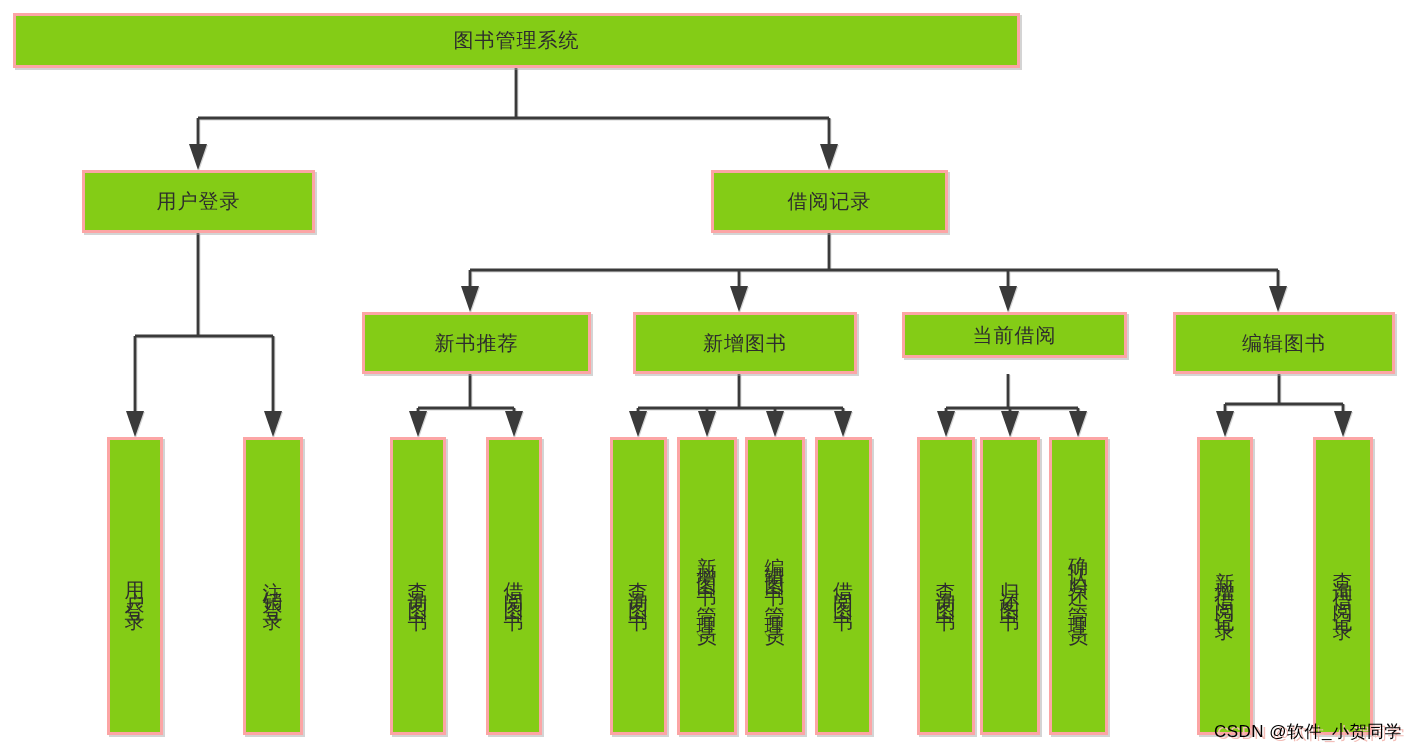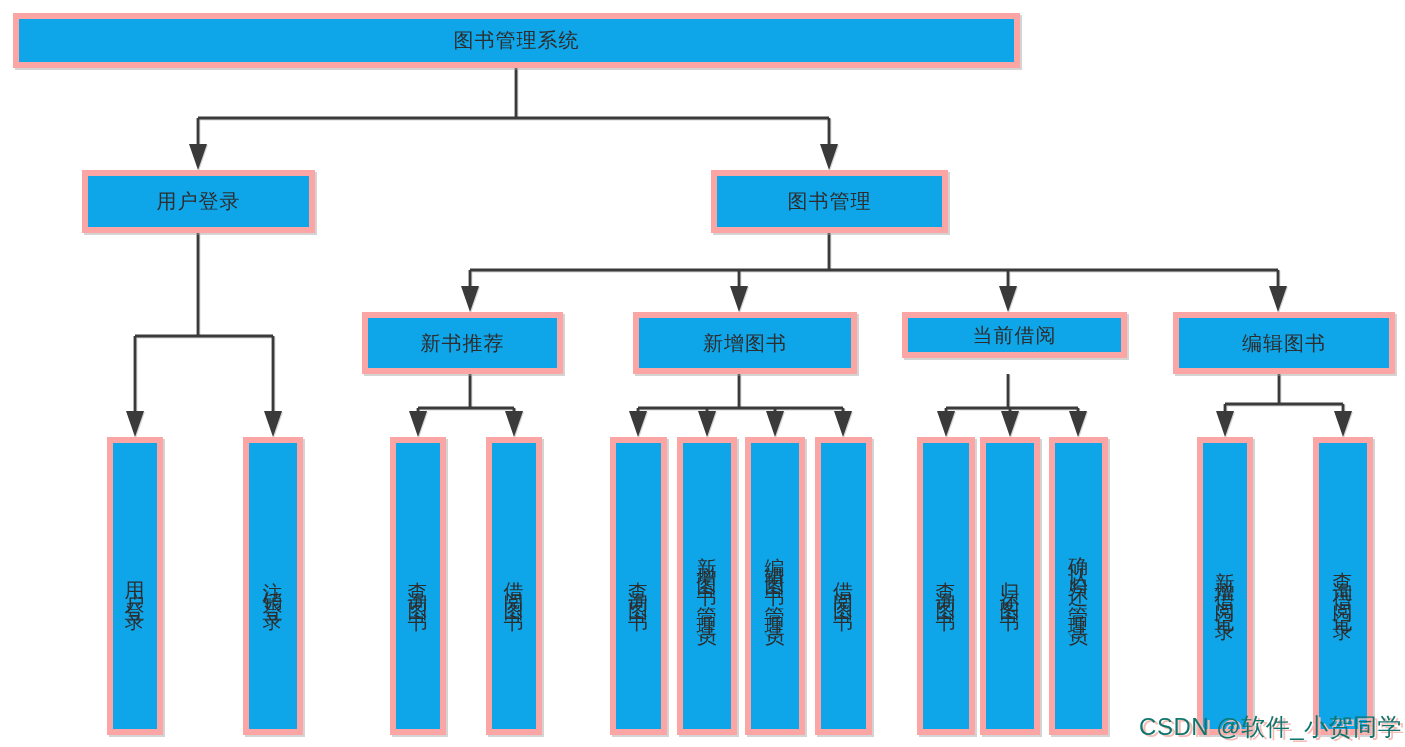--- a/index.html
+++ b/index.html
@@ -3,32 +3,32 @@
 <meta charset="utf-8">
 <style>
   html,body{margin:0;padding:0;background:#ffffff;}
   body{
     width:1405px;height:747px;position:relative;overflow:hidden;
     font-family:"Liberation Sans","DejaVu Sans",sans-serif;
   }
   .stage{position:absolute;left:0;top:0;width:1405px;height:747px;}
   svg.connectors{position:absolute;left:0;top:0;filter:drop-shadow(1px 1px 0 rgba(160,160,160,.45));}
   .box{
-    position:absolute;background:#0ea5e9;border:6px solid #fca5a5;
+    position:absolute;background:#84cc16;border:3px solid #fca5a5;
     box-sizing:border-box;display:flex;align-items:center;justify-content:center;
     color:#2d2d2d;box-shadow:2px 2px 0 rgba(160,160,160,.45);
   }
   .box.h{font-size:20px;letter-spacing:1px;white-space:nowrap;}
   .box.v .vtext{
     writing-mode:vertical-rl;text-orientation:mixed;
     font-size:20px;letter-spacing:10px;line-height:1;
   }
   .watermark{
     position:absolute;right:3px;bottom:4px;
-    font-size:24px;color:#0f766e;letter-spacing:.5px;white-space:nowrap;
+    font-size:17px;color:#000000;letter-spacing:.5px;white-space:nowrap;
     text-shadow:3px 2px 0 #f3bcb6;
   }
 </style>
 </head>
 <body>
 
 <div class="stage">
 
   <svg class="connectors" width="1405" height="747" viewBox="0 0 1405 747" aria-hidden="true">
     <defs>
@@ -61,23 +61,23 @@
         <use href="#arr" x="1010" y="437"></use>
       <use href="#arr" x="1078" y="437"></use>
       <use href="#arr" x="1225" y="437"></use>
         <use href="#arr" x="1343" y="437"></use>
     </g>
   </svg>
 
   <div class="box h" style="left:13px;top:13px;width:1007px;height:55px">图书管理系统</div>
 
   <div class="box h" style="left:82px;top:170px;width:233px;height:63px">用户登录</div>
-  <div class="box h" style="left:711px;top:170px;width:237px;height:63px">图书管理</div>
+  <div class="box h" style="left:711px;top:170px;width:237px;height:63px">借阅记录</div>
 
-  <div class="box h" style="left:362px;top:312px;width:201px;height:62px">新书推荐</div>
+  <div class="box h" style="left:362px;top:312px;width:229px;height:62px">新书推荐</div>
   <div class="box h" style="left:633px;top:312px;width:224px;height:62px">新增图书</div>
   <div class="box h" style="left:902px;top:312px;width:225px;height:46px">当前借阅</div>
   <div class="box h" style="left:1173px;top:312px;width:222px;height:62px">编辑图书</div>
 
   <div class="box v" style="left:107px;top:437px;width:56px;height:298px">
     <span class="vtext">用户登录</span>
   </div>
   <div class="box v" style="left:243px;top:437px;width:60px;height:298px">
     <span class="vtext">注销登录</span>
   </div>

